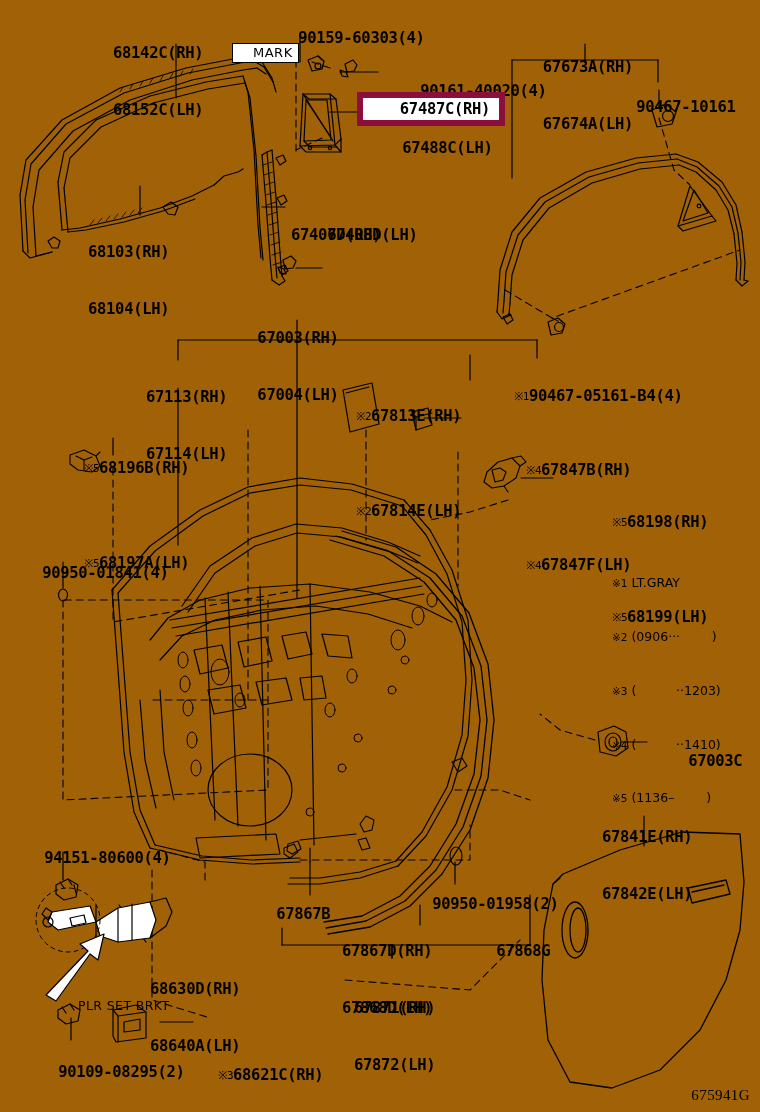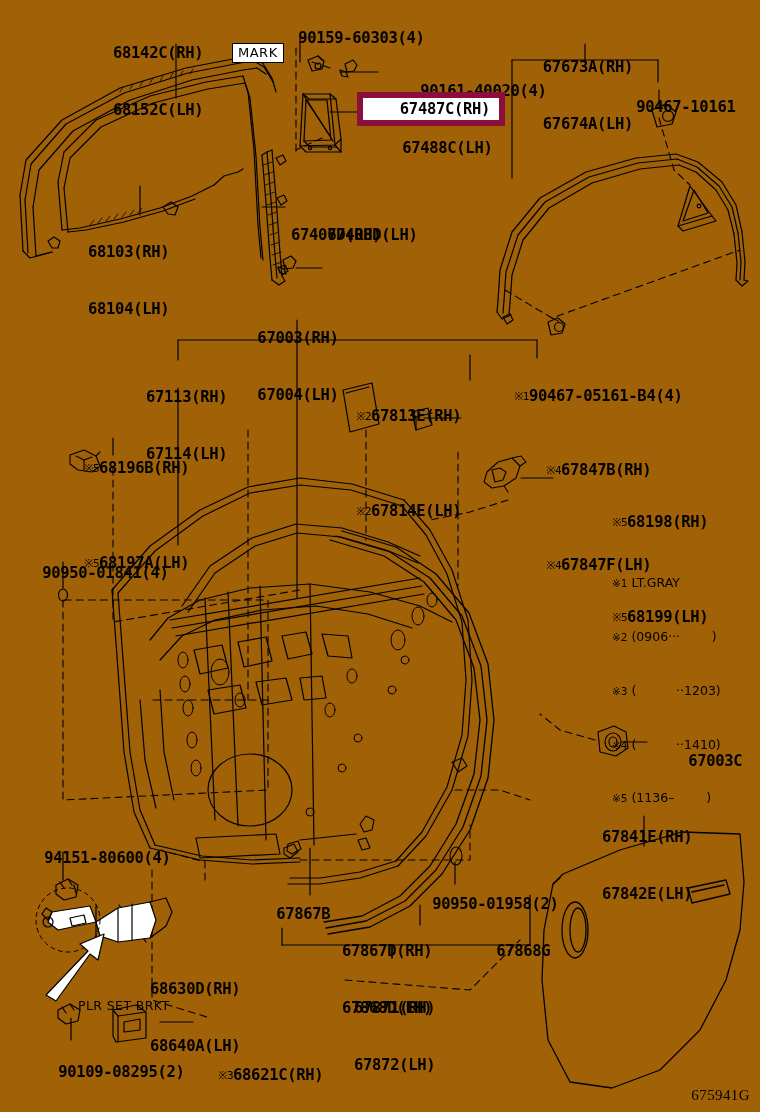--- a/index.html
+++ b/index.html
@@ -33,21 +33,21 @@
     vertical-align:1px;
   }
   .mark-box{
     position:absolute;
     border:1.6px solid #000;
     background:#fff;
     font-family:"DejaVu Sans","Liberation Sans",sans-serif;
     font-size:13px;
     font-weight:400;
     letter-spacing:0.5px;
-    padding:1px 5px 2px 5px;
+    padding:1px 5px 2px 20px;
     color:#000;
   }
   #highlight{
     position:absolute;
     left:357px; top:92px;
     width:148px; height:34px;
     border:6px solid #8B0E3C;
     background:#ffffff;
     box-sizing:border-box;
   }
@@ -499,21 +499,21 @@
 
   <div class="lbl" style="left:30px; top:402px;">
     <div>
       <span class="st">※5</span><span>68196B(RH)</span>
     </div>
     <div>
       <span class="st">※5</span><span>68197A(LH)</span>
     </div>
   </div>
 
-  <div class="lbl" style="left:492px; top:404px;">
+  <div class="lbl" style="left:472px; top:404px;">
     <div>
       <span class="st">※4</span><span>67847B(RH)</span>
     </div>
     <div>
       <span class="st">※4</span><span>67847F(LH)</span>
     </div>
   </div>
 
   <div class="lbl" style="left:558px; top:456px;">
     <div>

